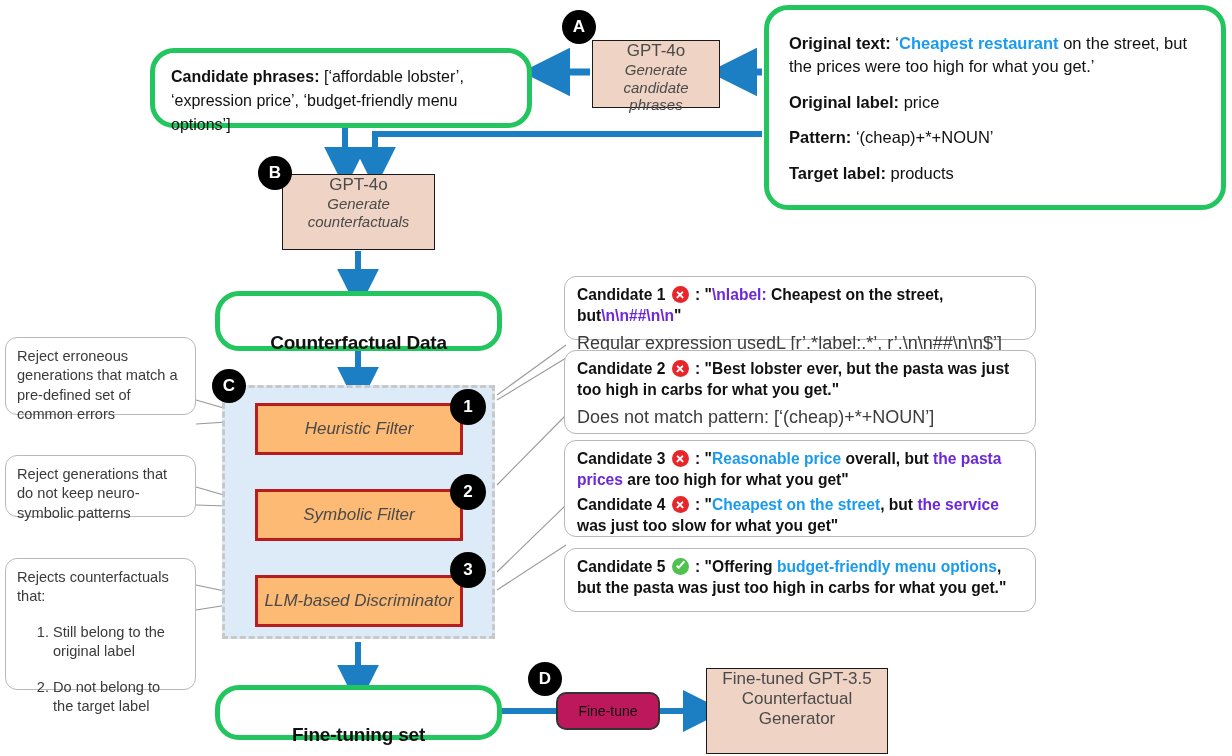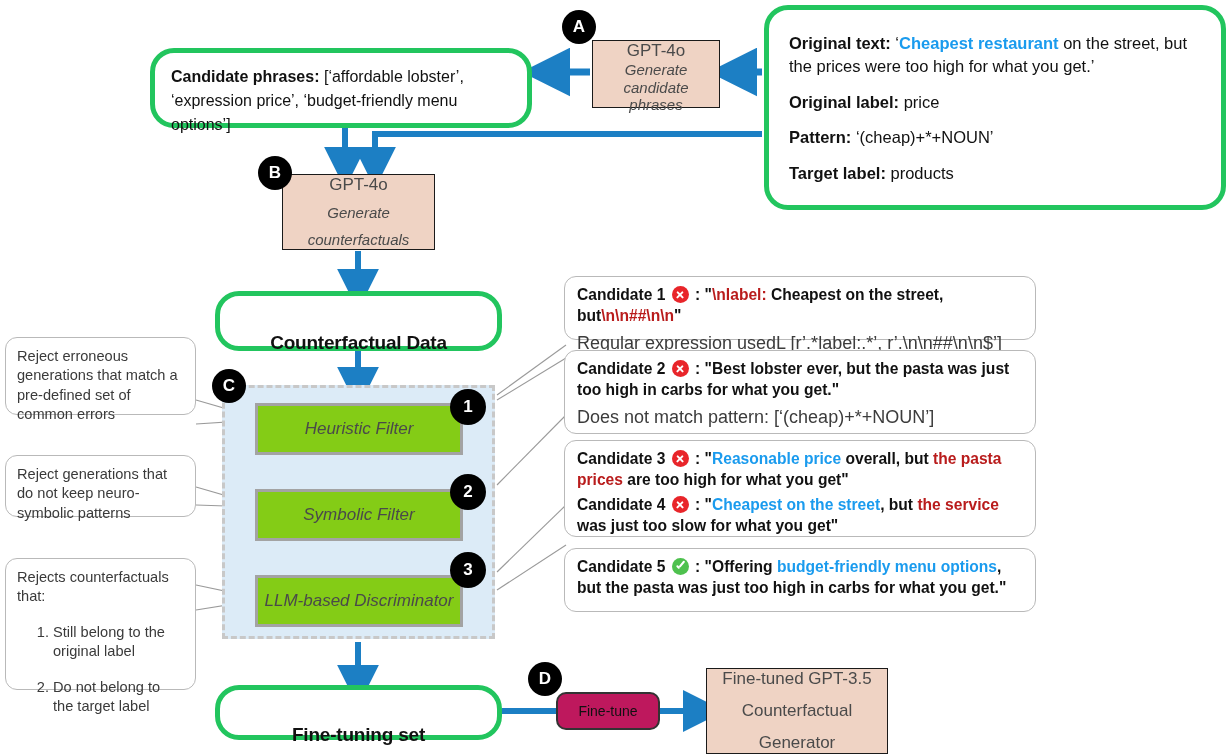--- a/index.html
+++ b/index.html
@@ -22,21 +22,21 @@
     border-radius:24px;
     background:#fff;
   }
   .rbox-center{display:flex;align-items:center;justify-content:center;}
   .rbox-title{font-weight:bold;font-size:19px;letter-spacing:-.2px;margin-top:44px;}
 
   
   .peach{
     background:#efd3c4;
     border:1px solid #1a1a1a;
-    display:flex;flex-direction:column;align-items:center;justify-content:space-between;
+    display:flex;flex-direction:column;align-items:center;justify-content:flex-start;
     text-align:center;color:#4a4a4a;
     line-height:1.18;
   }
   .peach .m-name{font-size:17px;}
   .peach .m-sub{font-style:italic;font-size:15px;}
 
   
   #input-panel{
     padding:22px 20px 10px 20px;
     font-size:16.5px;line-height:1.42;
@@ -51,22 +51,22 @@
     font-size:16px;line-height:1.5;
   }
   #cand-phrases .lbl{font-weight:bold;}
 
   
   #filter-panel{
     background:#dcebf7;
     border:3px dashed #c8c8c8;
   }
   .filter-box{
-    border:3px solid #a3a3a3;
-    background:#84cc16;
+    border:3px solid #b91c1c;
+    background:#fdba74;
     display:flex;align-items:center;justify-content:center;
     font-style:italic;font-size:17px;color:#4a4a4a;
   }
 
   
   .badge{
     background:#000;color:#fff;border-radius:50%;
     display:flex;align-items:center;justify-content:center;
     font-weight:bold;
   }
@@ -87,21 +87,21 @@
   
   .cand-box{
     border:1px solid #b9b9b9;
     border-radius:12px;
     background:#fff;
     padding:8px 12px 8px 12px;
     font-size:15.6px;line-height:1.32;
   }
   .cand-line{font-weight:bold;}
   .cand-note{font-size:18px;color:#3c3c3c;font-weight:normal;margin-top:6px;}
-  .red-t{color:#b91c1c;}
+  .red-t{color:#6d28d9;}
   .blue-c{color:#1a9bee;}
   .blk{color:#111;}
 
   
   .ic{display:inline-block;vertical-align:-3px;width:17px;height:17px;border-radius:50%;
      position:relative;margin:0 2px;}
   .ic-x{background:#e8252a;}
   .ic-x::before,.ic-x::after{
     content:"";position:absolute;left:50%;top:50%;width:9px;height:2.4px;background:#fff;border-radius:1px;
   }

